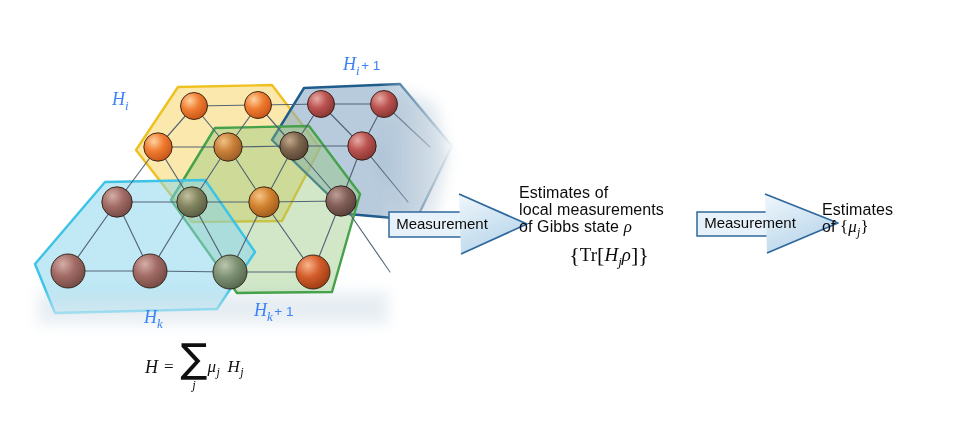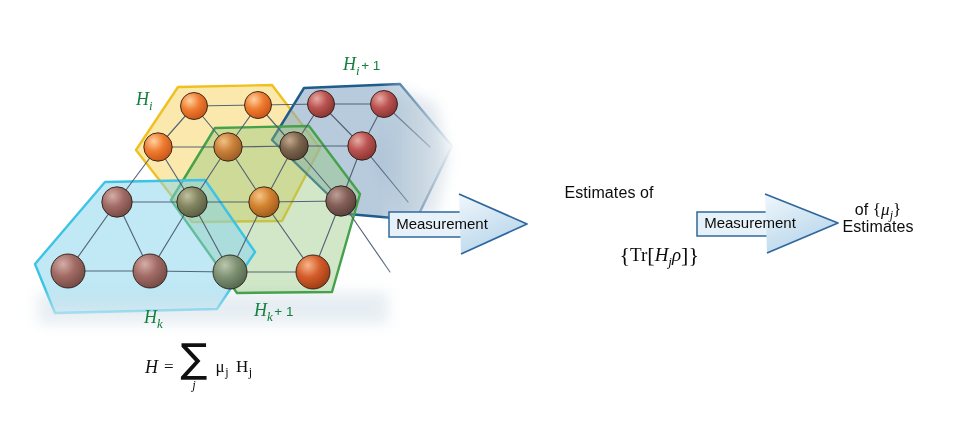--- a/index.html
+++ b/index.html
@@ -4,42 +4,42 @@
 <style>
   html,body{margin:0;padding:0;background:#fff;}
   .stage{
     position:relative;width:956px;height:440px;background:#ffffff;overflow:hidden;
     font-family:"Liberation Sans","DejaVu Sans",sans-serif;color:#111;
   }
   .abs{position:absolute;}
   
   .hex-label{
     font-family:"Liberation Serif","DejaVu Serif",serif;font-style:italic;
-    font-size:18px;color:#15803d;white-space:nowrap;
+    font-size:18px;color:#3b82f6;white-space:nowrap;
   }
   .hex-label sub{font-size:13px;font-style:italic;line-height:0;}
   .hex-label .plus{font-family:"Liberation Sans","DejaVu Sans",sans-serif;font-style:normal;font-size:13.5px;}
   
   .equation{
     display:flex;align-items:center;font-family:"Liberation Serif","DejaVu Serif",serif;
     color:#101010;
   }
   .equation .eq-h{font-size:18px;font-style:italic;}
   .equation .eq-sign{font-size:17px;margin:0 7px 0 6px;}
   .sigma-wrap{display:inline-flex;flex-direction:column;align-items:center;}
   .sigma{font-size:40px;line-height:0.82;font-family:"DejaVu Sans","Liberation Serif",serif;}
   .sigma-sub{font-size:12.5px;font-style:italic;margin-top:3px;}
-  .eq-term{font-size:17px;margin-left:8px;letter-spacing:0.5px;}
+  .eq-term{font-size:17px;font-style:italic;margin-left:0;letter-spacing:0.5px;}
   .eq-term sub{font-size:12px;line-height:0;}
   .eq-term .sp{display:inline-block;width:7px;}
   
-  .txt-block{text-align:center;font-size:16px;line-height:17px;color:#0c0c0c;letter-spacing:0.1px;}
+  .txt-block{font-size:16px;line-height:17px;color:#0c0c0c;letter-spacing:0.1px;}
   .txt-block .rho{font-family:"Liberation Serif","DejaVu Serif",serif;font-style:italic;font-size:17px;}
   .math-line{
-    text-align:right;font-family:"Liberation Serif","DejaVu Serif",serif;
+    text-align:center;font-family:"Liberation Serif","DejaVu Serif",serif;
     font-size:19px;color:#0c0c0c;white-space:nowrap;
   }
   .math-line i{font-style:italic;}
   .math-line sub{font-size:13px;font-style:italic;line-height:0;}
   .math-line .brk{font-size:22px;vertical-align:-1px;}
   .mu-wrap{font-family:"Liberation Serif","DejaVu Serif",serif;font-size:17px;}
   .mu-wrap i{font-style:italic;}
   .mu-wrap sub{font-size:12px;font-style:italic;line-height:0;}
   
   .arrow-svg text{
@@ -184,21 +184,21 @@
         <circle cx="192" cy="202" r="15.2" fill="url(#tone-sage)" stroke="rgba(35,24,14,0.85)" stroke-width="1"></circle>
         <circle cx="264" cy="202" r="15.2" fill="url(#tone-amber)" stroke="rgba(35,24,14,0.85)" stroke-width="1"></circle>
         <circle cx="341" cy="201" r="15.2" fill="url(#tone-maroon)" stroke="rgba(35,24,14,0.85)" stroke-width="1"></circle>
         <circle cx="68" cy="271" r="17" fill="url(#tone-rose)" stroke="rgba(35,24,14,0.85)" stroke-width="1"></circle>
         <circle cx="150" cy="271" r="17" fill="url(#tone-rose)" stroke="rgba(35,24,14,0.85)" stroke-width="1"></circle>
         <circle cx="230" cy="272" r="17" fill="url(#tone-teal)" stroke="rgba(35,24,14,0.85)" stroke-width="1"></circle>
         <circle cx="313" cy="272" r="17" fill="url(#tone-flame)" stroke="rgba(35,24,14,0.85)" stroke-width="1"></circle>
       </g>
   </svg>
 
-  <div class="abs hex-label" style="left:136px;top:89px">
+  <div class="abs hex-label" style="left:112px;top:89px">
     <span>H</span><sub>i</sub>
   </div>
   <div class="abs hex-label" style="left:343px;top:54px">
     <span>H</span><sub>i</sub> <span class="plus">+ 1</span>
   </div>
   <div class="abs hex-label" style="left:144px;top:307px">
     <span>H</span><sub>k</sub>
   </div>
   <div class="abs hex-label" style="left:254px;top:300px">
     <span>H</span><sub>k</sub> <span class="plus">+ 1</span>
@@ -222,36 +222,38 @@
       </linearGradient>
     </defs>
     <rect x="5" y="24" width="109" height="25" fill="#e7f1f9" stroke="#2f689c" stroke-width="1.5"></rect>
     <polygon points="75,6 143,36 77,66" fill="url(#headGrad1)"></polygon>
     <path d="M75,6 L143,36 L77,66" fill="none" stroke="#2f689c" stroke-width="1.8" stroke-linejoin="round"></path>
     <text x="58" y="41" text-anchor="middle">Measurement</text>
   </svg>
 
   <div class="abs txt-block" style="left:519px;top:184px;width:180px">
     <div>Estimates of</div>
+    <div>local measurements</div>
+    <div><span>of Gibbs state</span> <span class="rho">ρ</span></div>
   </div>
   <div class="abs math-line" style="left:519px;top:242px;width:180px">
     <span class="brk">{</span><span>Tr</span><span class="brk">[</span><i>H</i><sub>j</sub><i>ρ</i><span class="brk">]</span><span class="brk">}</span>
   </div>
 
   <svg class="abs arrow-svg" style="left:692px;top:188px" width="155" height="70" viewBox="0 0 155 70">
     <defs>
       <linearGradient id="headGrad2" x1="0" y1="0" x2="0.55" y2="1">
         <stop offset="0" stop-color="#f0f7fc"></stop>
           <stop offset="1" stop-color="#b7d5ea"></stop>
       </linearGradient>
     </defs>
     <rect x="5" y="24" width="106" height="24" fill="#e7f1f9" stroke="#2f689c" stroke-width="1.5"></rect>
     <polygon points="73,6 146,35 75,65" fill="url(#headGrad2)"></polygon>
     <path d="M73,6 L146,35 L75,65" fill="none" stroke="#2f689c" stroke-width="1.8" stroke-linejoin="round"></path>
     <text x="58" y="40" text-anchor="middle">Measurement</text>
   </svg>
 
   <div class="abs txt-block" style="left:822px;top:201px;width:112px">
+    <div>Estimates</div>
     <div><span>of</span> <span class="mu-wrap"><span>{</span><i>μ</i><sub>j</sub><span>}</span></span></div>
-    <div>Estimates</div>
   </div>
 
 </div>
 
 </body></html>

